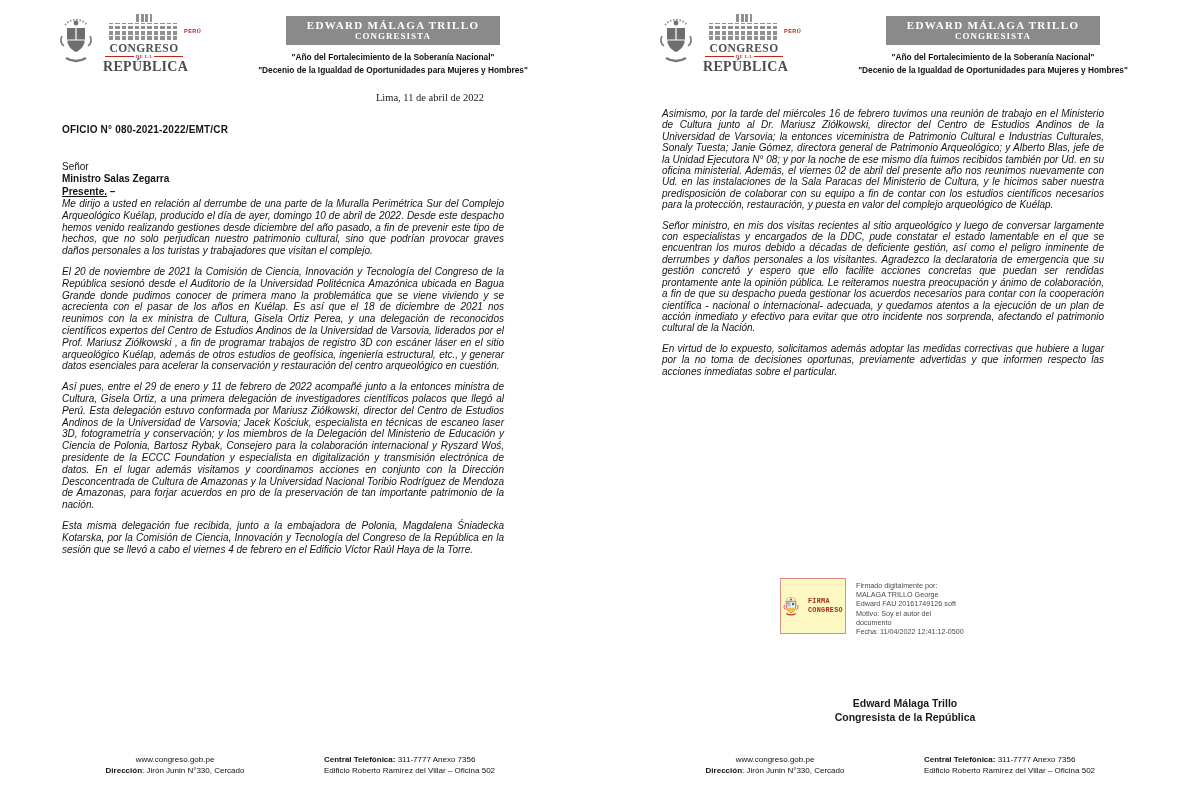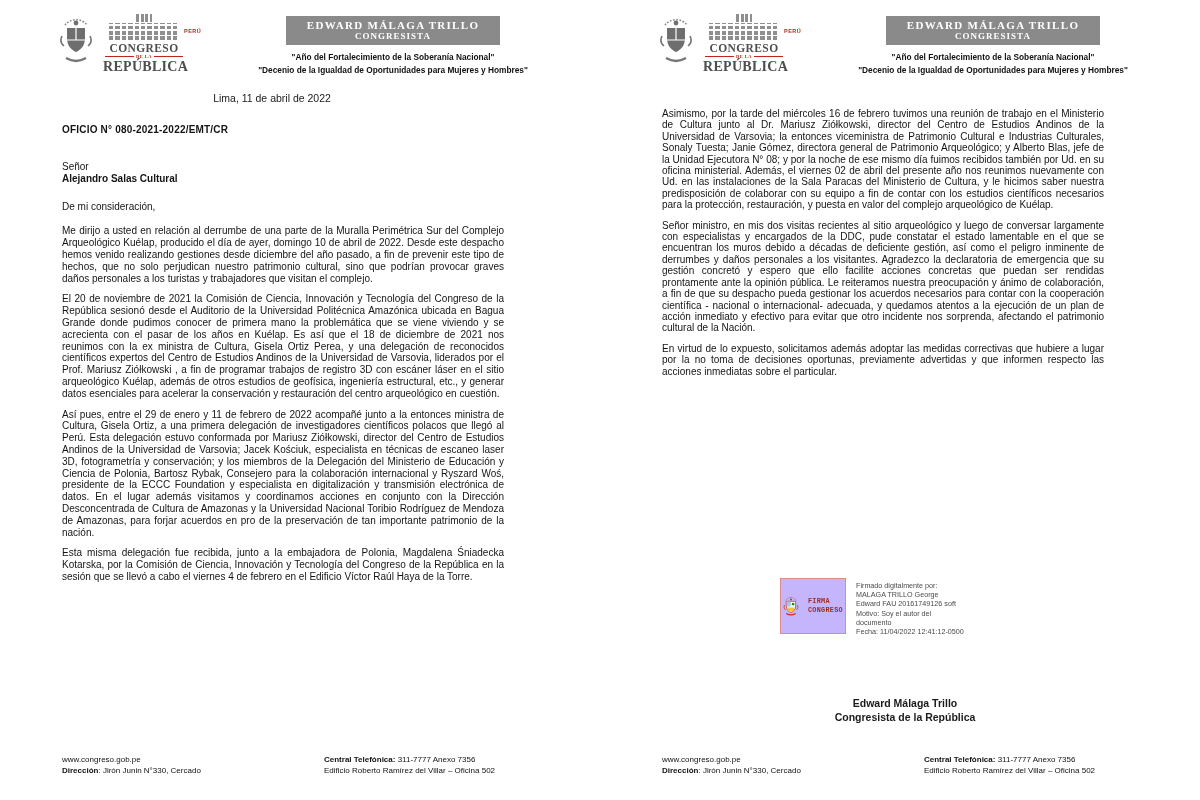--- a/index.html
+++ b/index.html
@@ -21,44 +21,44 @@
   .redline{display:flex;align-items:center;gap:2px;margin:0 2px;}
   .redline::before,.redline::after{content:"";flex:1;border-top:1px solid #c0251d;}
   .dela{font-size:4.5px;color:#c0251d;font-weight:bold;letter-spacing:.5px;}
   .republica-word{font-size:14px;font-weight:bold;color:#4e4e4e;letter-spacing:.3px;text-align:center;}
 
   .banner{position:absolute;left:286px;top:16px;width:214px;height:29px;background:#8a8a8a;color:#fff;
     text-align:center;font-family:"Liberation Serif",serif;font-weight:bold;box-sizing:border-box;padding-top:3px;}
   .banner .l1{font-size:11px;letter-spacing:1.3px;line-height:12px;}
   .banner .l2{font-size:9px;letter-spacing:1px;line-height:11px;}
   .quotes{position:absolute;left:225px;top:51px;width:336px;text-align:center;font-weight:bold;font-size:8.3px;line-height:12.5px;color:#111;}
-  .date{position:absolute;left:60px;top:92px;width:424px;text-align:center;font-size:10.5px;}
+  .date{position:absolute;left:60px;top:92px;width:424px;text-align:right;font-size:10.5px;font-family:Liberation Serif, serif;}
 
   
   .body-col{position:absolute;left:62px;width:442px;font-size:10px;line-height:11.8px;text-align:justify;color:#141414;}
   #page1 .body-col{top:124px;}
   #page2 .body-col{top:108px;line-height:11.4px;}
   .oficio{font-weight:bold;margin:0 0 25px 0;letter-spacing:.2px;}
   .addr div{line-height:12.4px;}
   .b{font-weight:bold;}
   .u{text-decoration:underline;}
   .greet{margin:15px 0 13px 0;}
-  .para{margin:0 0 9px 0;}
+  .para{margin:0 0 9px 0;font-style:italic;}
   .closing{margin-top:28px;text-align:left;}
 
   
   .seal-box{position:absolute;left:180px;top:578px;width:66px;height:56px;border:1.5px solid #e08a8a;
-    box-sizing:border-box;display:flex;align-items:center;gap:9px;padding:2px;background:#c4b5fd;}
+    box-sizing:border-box;display:flex;align-items:center;gap:9px;padding:2px;background:#fef9c3;}
   .firma-label{color:#a52a21;font-family:"Liberation Mono",monospace;font-weight:bold;font-size:6.8px;line-height:9px;letter-spacing:.3px;}
   .sig-text{position:absolute;left:256px;top:581px;font-size:7.2px;line-height:9.2px;color:#4a4a4a;text-align:left;}
   .sig-name{position:absolute;left:140px;top:697px;width:330px;text-align:center;font-weight:bold;font-size:10.5px;line-height:13.5px;}
 
   
   .pfooter{position:absolute;top:755px;left:62px;width:486px;display:flex;font-size:8px;line-height:10.5px;color:#111;}
-  .pfooter .fl{width:226px;}
+  .pfooter .fl{width:226px;text-align:center;}
   .pfooter .fr{flex:1;margin-left:36px;}
 </style>
 </head>
 <body>
 
 <div class="canvas">
 
   <div class="page" id="page1">
     <div class="logos">
       <svg width="36" height="54" viewBox="0 0 36 54">
@@ -87,23 +87,23 @@
     <div class="quotes">
       <div>"Año del Fortalecimiento de la Soberanía Nacional"</div>
       <div>"Decenio de la Igualdad de Oportunidades para Mujeres y Hombres"</div>
     </div>
     <div class="date">Lima, 11 de abril de 2022</div>
 
     <div class="body-col">
       <p class="oficio">OFICIO N° 080-2021-2022/EMT/CR</p>
       <div class="addr">
         <div>Señor</div>
-        <div class="b">Alejandro Salas Cultural</div>
+        <div class="b">Ministro Salas Zegarra</div>
+        <div class="b"><span class="u">Presente.</span><span> –</span></div>
       </div>
-      <p class="greet">De mi consideración,</p>
       <p class="para">Me dirijo a usted en relación al derrumbe de una parte de la Muralla Perimétrica Sur del Complejo Arqueológico Kuélap, producido el día de ayer, domingo 10 de abril de 2022. Desde este despacho hemos venido realizando gestiones desde diciembre del año pasado, a fin de prevenir este tipo de hechos, que no solo perjudican nuestro patrimonio cultural, sino que podrían provocar graves daños personales a los turistas y trabajadores que visitan el complejo.</p>
       <p class="para">El 20 de noviembre de 2021 la Comisión de Ciencia, Innovación y Tecnología del Congreso de la República sesionó desde el Auditorio de la Universidad Politécnica Amazónica ubicada en Bagua Grande donde pudimos conocer de primera mano la problemática que se viene viviendo y se acrecienta con el pasar de los años en Kuélap. Es así que el 18 de diciembre de 2021 nos reunimos con la ex ministra de Cultura, Gisela Ortiz Perea, y una delegación de reconocidos científicos expertos del Centro de Estudios Andinos de la Universidad de Varsovia, liderados por el Prof. Mariusz Ziółkowski , a fin de programar trabajos de registro 3D con escáner láser en el sitio arqueológico Kuélap, además de otros estudios de geofísica, ingeniería estructural, etc., y generar datos esenciales para acelerar la conservación y restauración del centro arqueológico en cuestión.</p>
       <p class="para">Así pues, entre el 29 de enero y 11 de febrero de 2022 acompañé junto a la entonces ministra de Cultura, Gisela Ortiz, a una primera delegación de investigadores científicos polacos que llegó al Perú. Esta delegación estuvo conformada por Mariusz Ziółkowski, director del Centro de Estudios Andinos de la Universidad de Varsovia; Jacek Kościuk, especialista en técnicas de escaneo laser 3D, fotogrametría y conservación; y los miembros de la Delegación del Ministerio de Educación y Ciencia de Polonia, Bartosz Rybak, Consejero para la colaboración internacional y Ryszard Woś, presidente de la ECCC Foundation y especialista en digitalización y transmisión electrónica de datos. En el lugar además visitamos y coordinamos acciones en conjunto con la Dirección Desconcentrada de Cultura de Amazonas y la Universidad Nacional Toribio Rodríguez de Mendoza de Amazonas, para forjar acuerdos en pro de la preservación de tan importante patrimonio de la nación.</p>
       <p class="para">Esta misma delegación fue recibida, junto a la embajadora de Polonia, Magdalena Śniadecka Kotarska, por la Comisión de Ciencia, Innovación y Tecnología del Congreso de la República en la sesión que se llevó a cabo el viernes 4 de febrero en el Edificio Víctor Raúl Haya de la Torre.</p>
     </div>
 
     <div class="pfooter">
       <div class="fl">
         <div>www.congreso.gob.pe</div>
         <div><span class="b">Dirección</span><span>: Jirón Junin N°330, Cercado</span></div>

